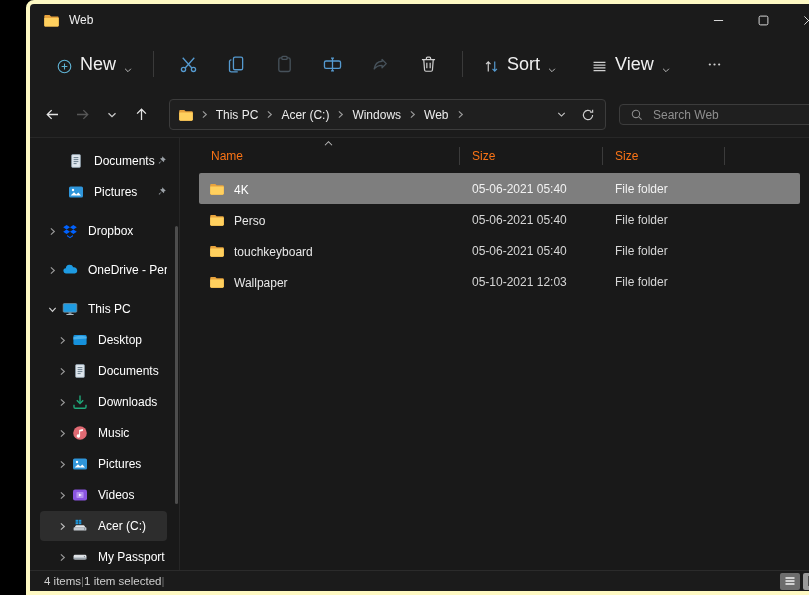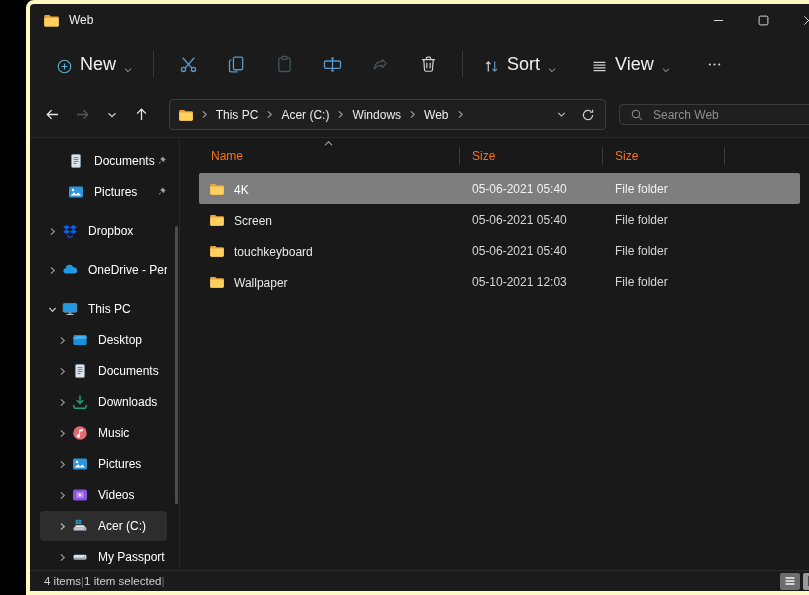--- a/index.html
+++ b/index.html
@@ -546,21 +546,21 @@
         </div>
 
         <div class="frow">
           <span class="cell-name">
             <span>
                 <svg width="16" height="16" viewBox="0 0 16 16">
                   <path d="M1.2 4.1c0-.7.5-1.2 1.2-1.2h3.4c.3 0 .6.1.8.3l1 1h6c.7 0 1.2.5 1.2 1.2v7.1c0 .7-.5 1.2-1.2 1.2H2.4c-.7 0-1.2-.5-1.2-1.2z" fill="#e8a33d"></path>
                   <path d="M1.2 5.6h13.6v6.9c0 .7-.5 1.2-1.2 1.2H2.4c-.7 0-1.2-.5-1.2-1.2z" fill="#ffd05e"></path>
                 </svg>
               </span>
-            <span>Screen</span>
+            <span>Perso</span>
           </span>
           <span class="cell">05-06-2021 05:40</span>
           <span class="cell">File folder</span>
           <span class="cell"></span>
         </div>
 
         <div class="frow">
           <span class="cell-name">
             <span>
                 <svg width="16" height="16" viewBox="0 0 16 16">

